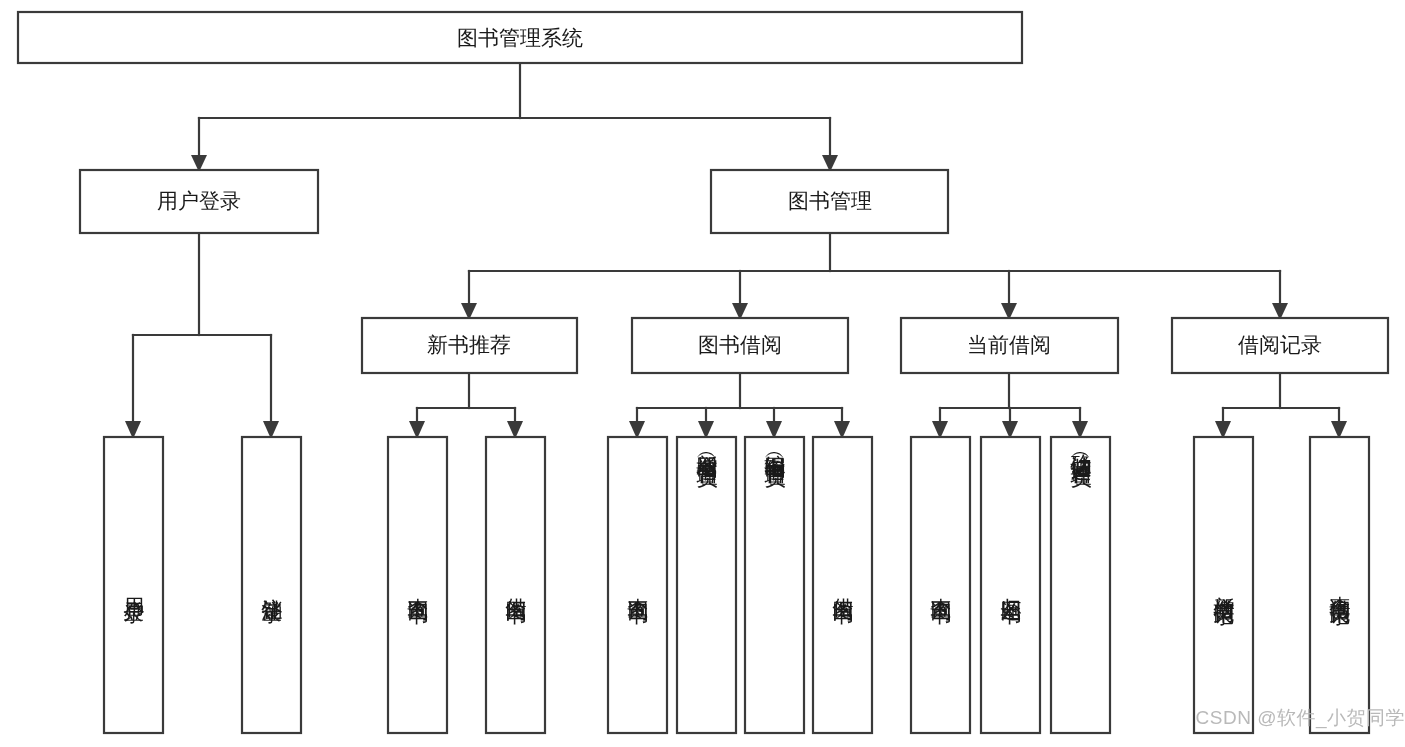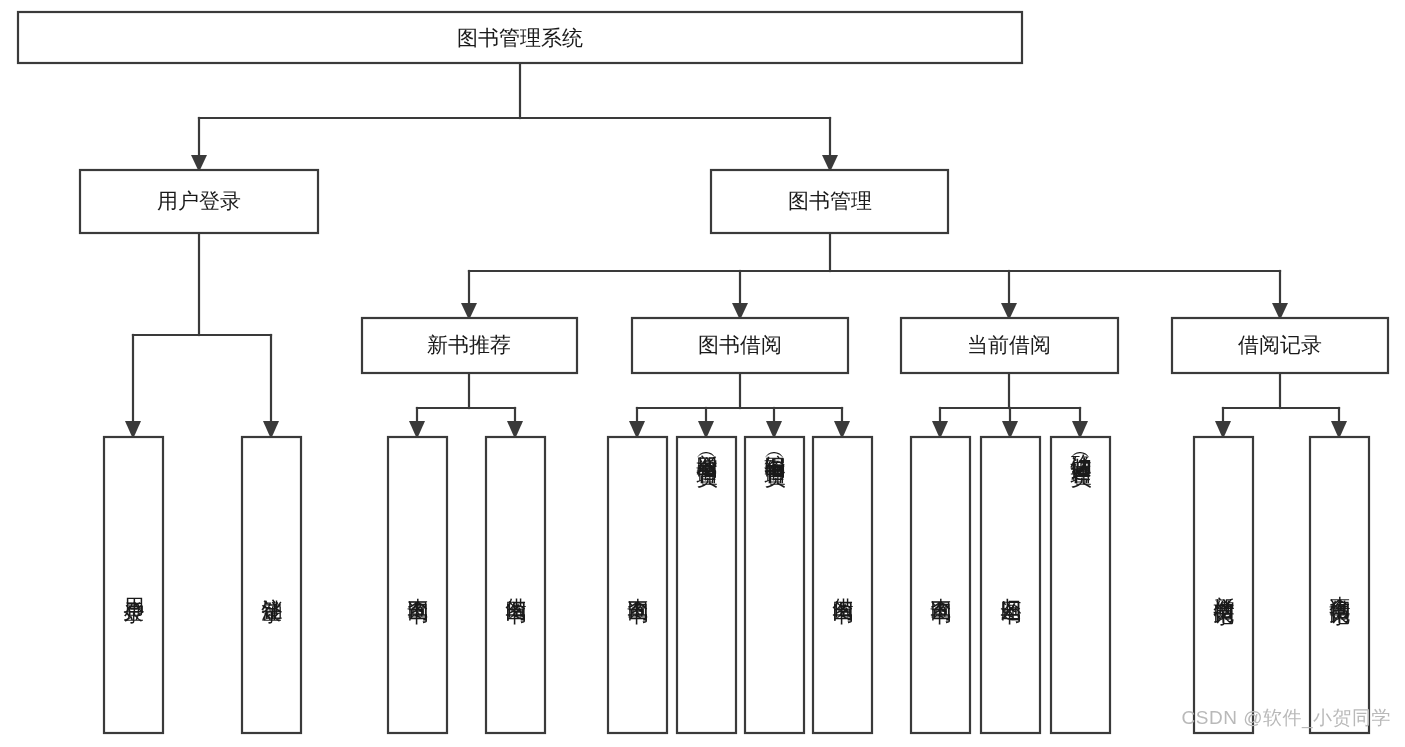--- a/index.html
+++ b/index.html
@@ -59,21 +59,21 @@
     font-family: "Liberation Sans", "DejaVu Sans", sans-serif;
     font-size: 21px;
     line-height: 1.18;
     color: #1a1a1a;
     letter-spacing: 2px;
     white-space: nowrap;
     text-align: center;
   }
   .watermark {
     position: absolute;
-    right: 14px;
+    right: 0;
     bottom: 6px;
     font-family: "Liberation Sans", "DejaVu Sans", sans-serif;
     font-size: 19px;
     color: #b9b9b9;
     letter-spacing: 0.5px;
     white-space: nowrap;
     margin-left: 28px;
   }
 </style>
 </head>

